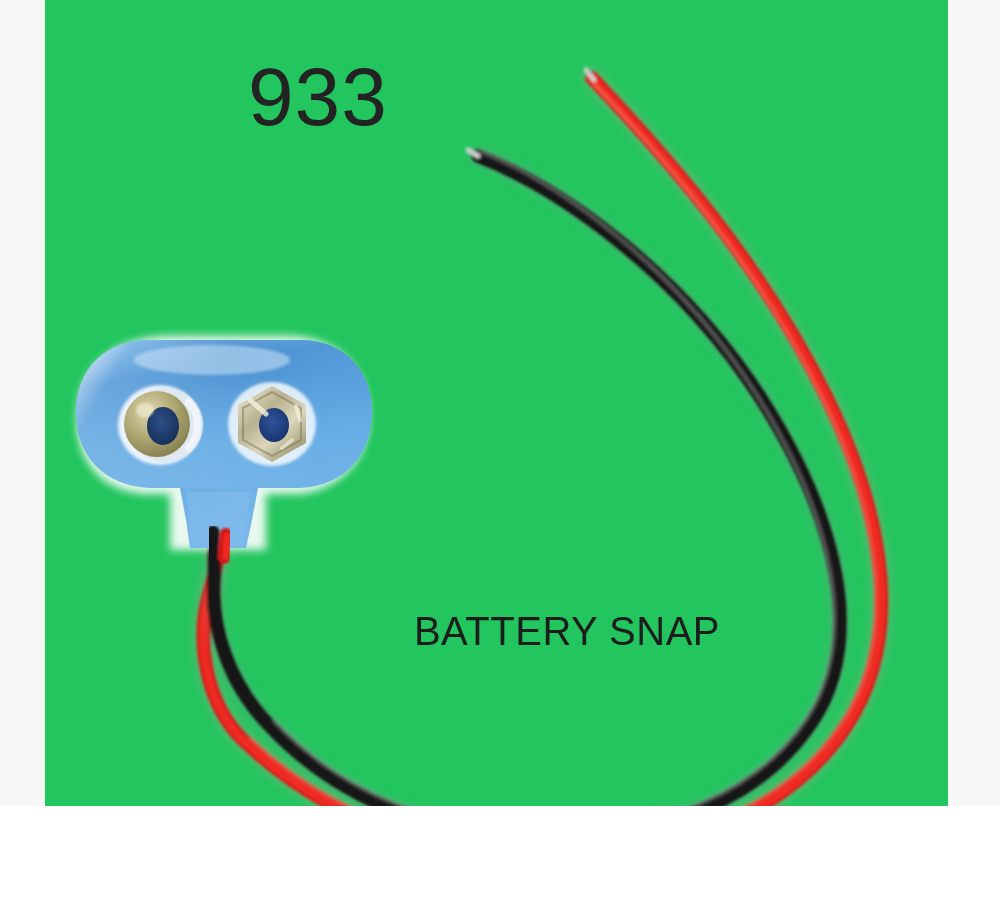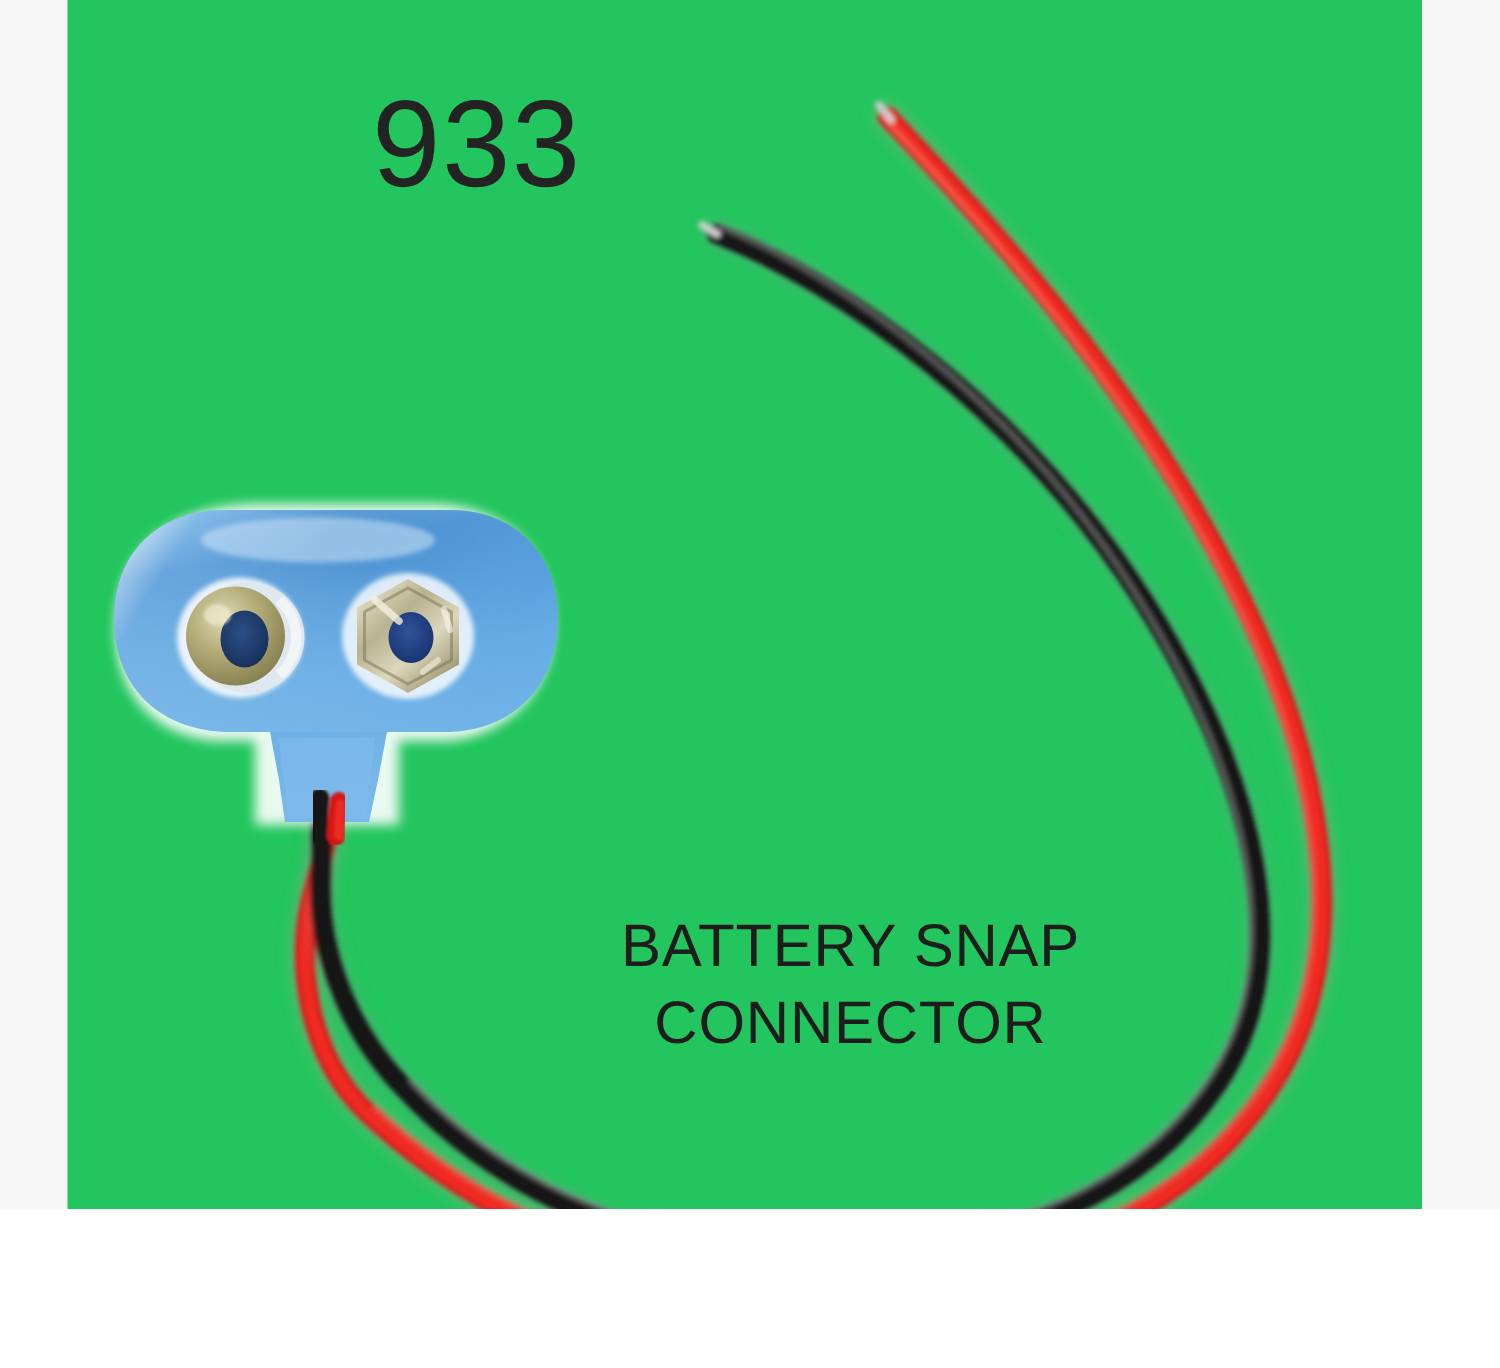--- a/index.html
+++ b/index.html
@@ -259,16 +259,15 @@
       <path d="M 213 532 C 212 542, 212 548, 212 556" fill="none" stroke="#141414" stroke-width="13" stroke-linecap="round"></path>
       <path d="M 226 534 C 225 544, 224 550, 224 558" fill="none" stroke="#d41414" stroke-width="12" stroke-linecap="round"></path>
       <path d="M 227 536 C 226 545, 226 550, 226 557" fill="none" stroke="#ef2b22" stroke-width="6" stroke-linecap="round"></path>
     </g>
   </svg>
 
   <div class="part-number">933</div>
 
   <div class="caption">
     <span class="line">BATTERY SNAP</span>
-    <span class="line">CONNECTOR</span>
   </div>
 
 </div>
 
 </body></html>

